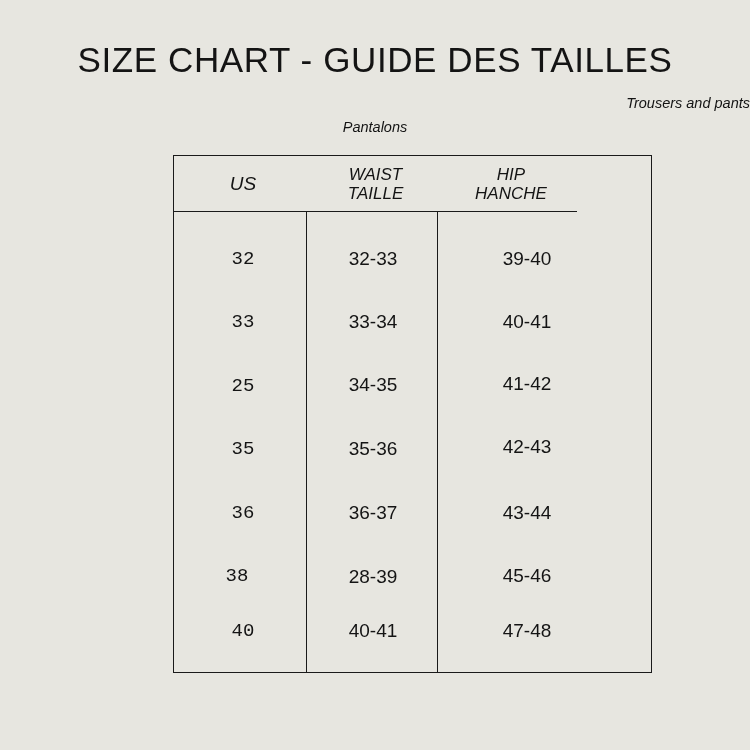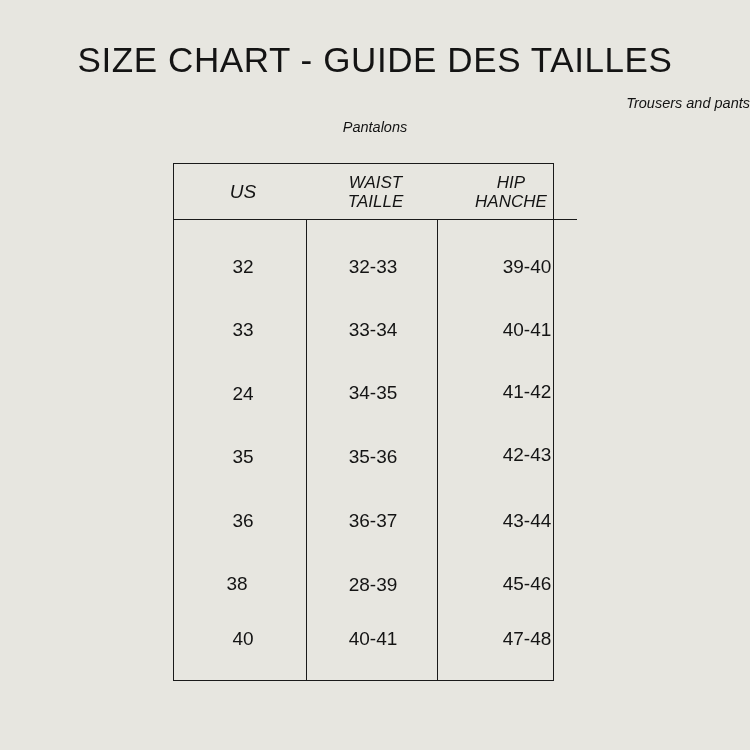--- a/index.html
+++ b/index.html
@@ -33,22 +33,22 @@
       text-align: center;
       font-size: 14.5px;
       font-style: italic;
     }
     .sub1 { top: 95px; text-align: right; }
     .sub2 { top: 119px; }
 
     .table {
       position: absolute;
       left: 173px;
-      top: 163px;
-      width: 381px;
+      top: 155px;
+      width: 479px;
       height: 518px;
       border: 1.5px solid #1a1a1a;
       box-sizing: border-box;
     }
     .hline {
       position: absolute;
       left: -1px;
       width: 404px;
       top: 55px;
       height: 0;
@@ -79,21 +79,21 @@
     .hdr.us { left: 0; width: 138px; font-size: 19px; }
     .hdr.waist { left: 132px; width: 131px; padding-left: 8px; box-sizing: border-box; }
     .hdr.hip { left: 263px; width: 140px; padding-left: 8px; box-sizing: border-box; }
 
     .cell {
       position: absolute;
       font-size: 19px;
       text-align: center;
       line-height: 22px;
     }
-    .c-us { left: 0; width: 138px; }
+    .c-us { left: 0; width: 138px; font-family: Liberation Mono, monospace; }
     .c-waist { left: 132px; width: 134px; }
     .c-hip { left: 263px; width: 140px; padding-left: 20px; }
   </style>
 </head>
 <body>
 
 <h1 class="title">SIZE CHART - GUIDE DES TAILLES</h1>
 <div class="subtitle sub1">Trousers and pants</div>
 <div class="subtitle sub2">Pantalons</div>
 
@@ -120,21 +120,21 @@
     <div class="cell c-hip" style="top:92px">39-40</div>
   </div>
 
   <div>
     <div class="cell c-us" style="top:155px">33</div>
     <div class="cell c-waist" style="top:155px">33-34</div>
     <div class="cell c-hip" style="top:155px">40-41</div>
   </div>
 
   <div>
-    <div class="cell c-us" style="top:219px">24</div>
+    <div class="cell c-us" style="top:219px">25</div>
     <div class="cell c-waist" style="top:218px">34-35</div>
     <div class="cell c-hip" style="top:217px">41-42</div>
   </div>
 
   <div>
     <div class="cell c-us" style="top:282px">35</div>
     <div class="cell c-waist" style="top:282px">35-36</div>
     <div class="cell c-hip" style="top:280px">42-43</div>
   </div>
 

